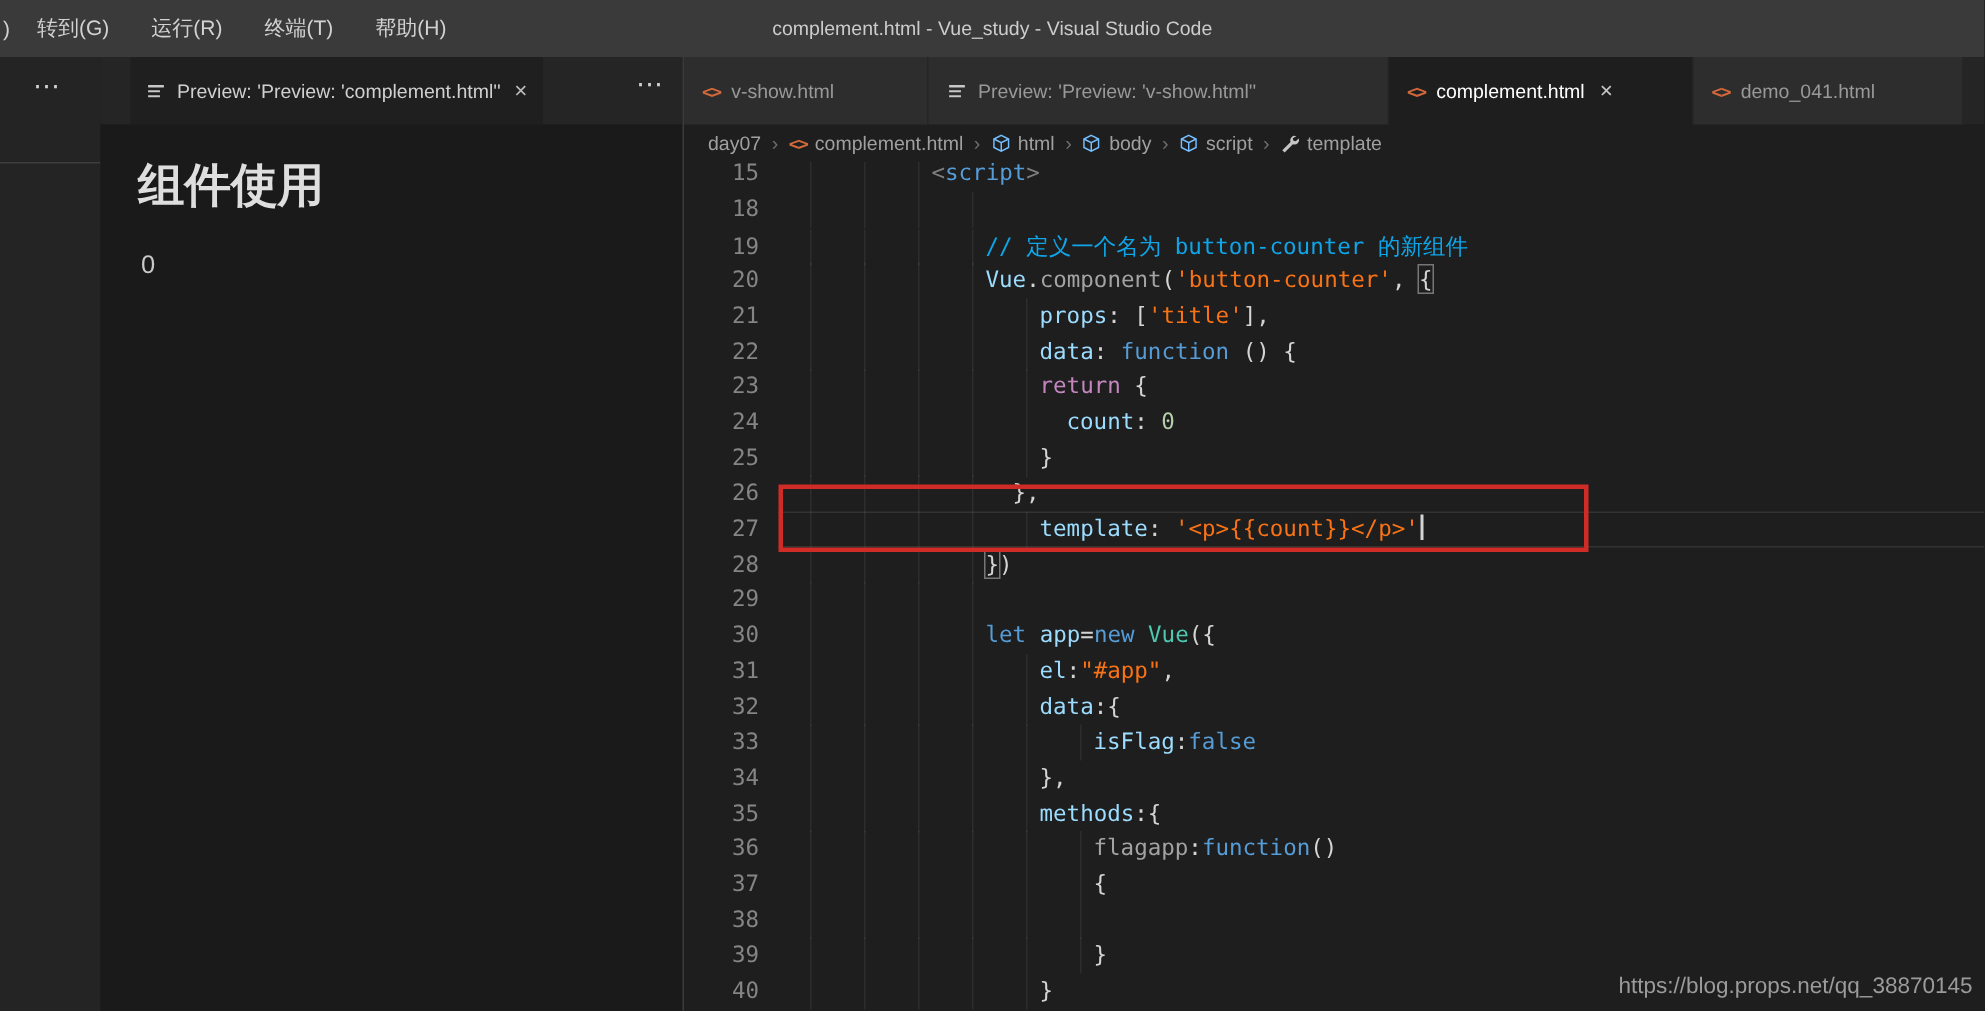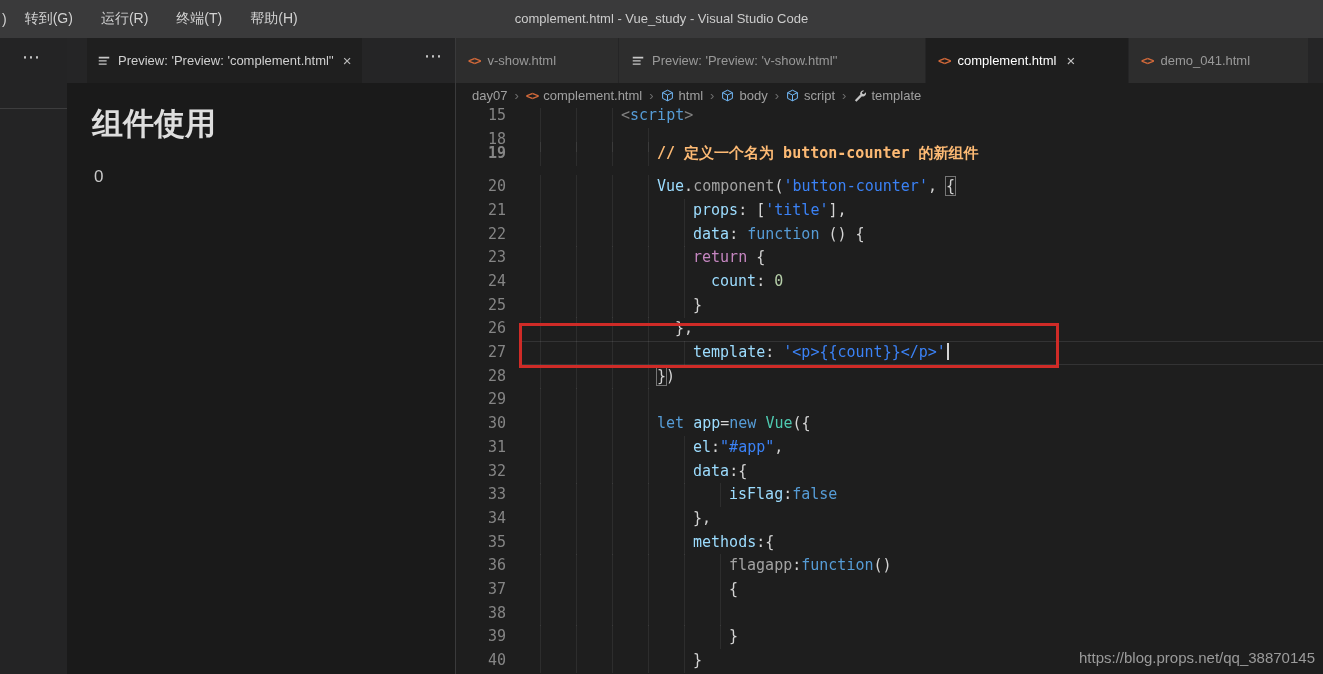--- a/index.html
+++ b/index.html
@@ -44,22 +44,22 @@
   .bc-item{display:flex;align-items:center;cursor:default;}
   .bc-item .bc-icon{display:inline-flex;margin-right:5px;}
   .bc-sep{color:#6e6e6e;margin:0 7px;font-size:13px;}
 
   .code-area{position:absolute;left:0;top:70px;width:868px;height:566px;background:#1e1e1e;overflow:hidden;
              font-family:"DejaVu Sans Mono",monospace;font-size:15px;}
   .cl{position:absolute;left:0;width:868px;height:24px;line-height:23.7px;white-space:pre;}
   .ln{position:absolute;left:0;top:0;width:50px;text-align:right;color:#858585;}
   .ct{position:absolute;left:75px;top:0;}
   .ig{position:absolute;top:0;bottom:0;width:1px;background:rgba(255,255,255,0.07);}
-  .tk-fg{color:#d4d4d4}.tk-var{color:#9cdcfe}.tk-fn{color:#a3a3a3}.tk-str{color:#3b82f6}
-  .tk-kw{color:#569cd6}.tk-ctl{color:#c586c0}.tk-cls{color:#4ec9b0}.tk-com{color:#fdba74}
+  .tk-fg{color:#d4d4d4}.tk-var{color:#9cdcfe}.tk-fn{color:#a3a3a3}.tk-str{color:#f97316}
+  .tk-kw{color:#569cd6}.tk-ctl{color:#c586c0}.tk-cls{color:#4ec9b0}.tk-com{color:#0ea5e9}
   .tk-num{color:#b5cea8}.tk-pb{color:#808080}.tk-tag{color:#569cd6}
   .tk-box{outline:1px solid #767676;}
   .cursor{display:inline-block;width:2px;height:17px;background:#d4d4d4;vertical-align:-3px;margin-left:1px;}
 
   .cur-line{position:absolute;left:63px;right:0;top:233px;height:24px;box-sizing:border-box;
             border-top:1px solid #333334;border-bottom:1px solid #333334;}
   .red-box{position:absolute;left:63px;top:215px;width:534px;height:39px;border:3px solid #cf2b27;z-index:6;}
 
   .watermark{position:absolute;right:8px;bottom:8px;color:#9b9b9b;font-size:15px;z-index:20;}
 </style>
@@ -182,21 +182,21 @@
           </svg>
         </span>
         <span>template</span>
       </span>
     </div>
   <div class="code-area">
     <div class="cur-line"></div>
 
   <div class="cl" style="top: -4px;"><span class="ig" style="left: 84px;"></span><span class="ig" style="left: 120px;"></span><span class="ig" style="left: 156px;"></span><span class="ln">15</span><span class="ct" style="padding-left: 90px;"><span class="tk-pb">&lt;</span><span class="tk-tag">script</span><span class="tk-pb">&gt;</span></span></div>
       <div class="cl" style="top: 19.7px;"><span class="ig" style="left: 84px;"></span><span class="ig" style="left: 120px;"></span><span class="ig" style="left: 156px;"></span><span class="ig" style="left: 192px;"></span><span class="ln">18</span><span class="ct" style="padding-left: 126px;"></span></div>
-      <div class="cl" style="top: 34px; font-weight: bold;"><span class="ig" style="left: 84px;"></span><span class="ig" style="left: 120px;"></span><span class="ig" style="left: 156px;"></span><span class="ig" style="left: 192px;"></span><span class="ln">19</span><span class="ct" style="padding-left: 126px;"><span class="tk-com">// 定义一个名为 button-counter 的新组件</span></span></div>
+      <div class="cl" style="top: 45px;"><span class="ig" style="left: 84px;"></span><span class="ig" style="left: 120px;"></span><span class="ig" style="left: 156px;"></span><span class="ig" style="left: 192px;"></span><span class="ln">19</span><span class="ct" style="padding-left: 126px;"><span class="tk-com">// 定义一个名为 button-counter 的新组件</span></span></div>
       <div class="cl" style="top: 67.1px;"><span class="ig" style="left: 84px;"></span><span class="ig" style="left: 120px;"></span><span class="ig" style="left: 156px;"></span><span class="ig" style="left: 192px;"></span><span class="ln">20</span><span class="ct" style="padding-left: 126px;"><span class="tk-var">Vue</span><span class="tk-fg">.</span><span class="tk-fn">component</span><span class="tk-fg">(</span><span class="tk-str">'button-counter'</span><span class="tk-fg">, </span><span class="tk-fg tk-box">{</span></span></div>
       <div class="cl" style="top: 90.8px;"><span class="ig" style="left: 84px;"></span><span class="ig" style="left: 120px;"></span><span class="ig" style="left: 156px;"></span><span class="ig" style="left: 192px;"></span><span class="ig" style="left: 228px;"></span><span class="ln">21</span><span class="ct" style="padding-left: 162px;"><span class="tk-var">props</span><span class="tk-fg">: [</span><span class="tk-str">'title'</span><span class="tk-fg">],</span></span></div>
       <div class="cl" style="top: 114.5px;"><span class="ig" style="left: 84px;"></span><span class="ig" style="left: 120px;"></span><span class="ig" style="left: 156px;"></span><span class="ig" style="left: 192px;"></span><span class="ig" style="left: 228px;"></span><span class="ln">22</span><span class="ct" style="padding-left: 162px;"><span class="tk-var">data</span><span class="tk-fg">: </span><span class="tk-kw">function</span><span class="tk-fg"> () {</span></span></div>
       <div class="cl" style="top: 138.2px;"><span class="ig" style="left: 84px;"></span><span class="ig" style="left: 120px;"></span><span class="ig" style="left: 156px;"></span><span class="ig" style="left: 192px;"></span><span class="ig" style="left: 228px;"></span><span class="ln">23</span><span class="ct" style="padding-left: 162px;"><span class="tk-ctl">return</span><span class="tk-fg"> {</span></span></div>
       <div class="cl" style="top: 161.9px;"><span class="ig" style="left: 84px;"></span><span class="ig" style="left: 120px;"></span><span class="ig" style="left: 156px;"></span><span class="ig" style="left: 192px;"></span><span class="ig" style="left: 228px;"></span><span class="ln">24</span><span class="ct" style="padding-left: 180px;"><span class="tk-var">count</span><span class="tk-fg">: </span><span class="tk-num">0</span></span></div>
       <div class="cl" style="top: 185.6px;"><span class="ig" style="left: 84px;"></span><span class="ig" style="left: 120px;"></span><span class="ig" style="left: 156px;"></span><span class="ig" style="left: 192px;"></span><span class="ig" style="left: 228px;"></span><span class="ln">25</span><span class="ct" style="padding-left: 162px;"><span class="tk-fg">}</span></span></div>
       <div class="cl" style="top: 209.3px;"><span class="ig" style="left: 84px;"></span><span class="ig" style="left: 120px;"></span><span class="ig" style="left: 156px;"></span><span class="ig" style="left: 192px;"></span><span class="ln">26</span><span class="ct" style="padding-left: 144px;"><span class="tk-fg">},</span></span></div>
       <div class="cl" style="top: 233px;"><span class="ig" style="left: 84px;"></span><span class="ig" style="left: 120px;"></span><span class="ig" style="left: 156px;"></span><span class="ig" style="left: 192px;"></span><span class="ig" style="left: 228px;"></span><span class="ln">27</span><span class="ct" style="padding-left: 162px;"><span class="tk-var">template</span><span class="tk-fg">: </span><span class="tk-str">'&lt;p&gt;{{count}}&lt;/p&gt;'</span><span class="cursor"></span></span></div>
       <div class="cl" style="top: 256.7px;"><span class="ig" style="left: 84px;"></span><span class="ig" style="left: 120px;"></span><span class="ig" style="left: 156px;"></span><span class="ig" style="left: 192px;"></span><span class="ln">28</span><span class="ct" style="padding-left: 126px;"><span class="tk-fg tk-box">}</span><span class="tk-fg">)</span></span></div>
       <div class="cl" style="top: 280.4px;"><span class="ig" style="left: 84px;"></span><span class="ig" style="left: 120px;"></span><span class="ig" style="left: 156px;"></span><span class="ig" style="left: 192px;"></span><span class="ln">29</span><span class="ct" style="padding-left: 126px;"></span></div>

